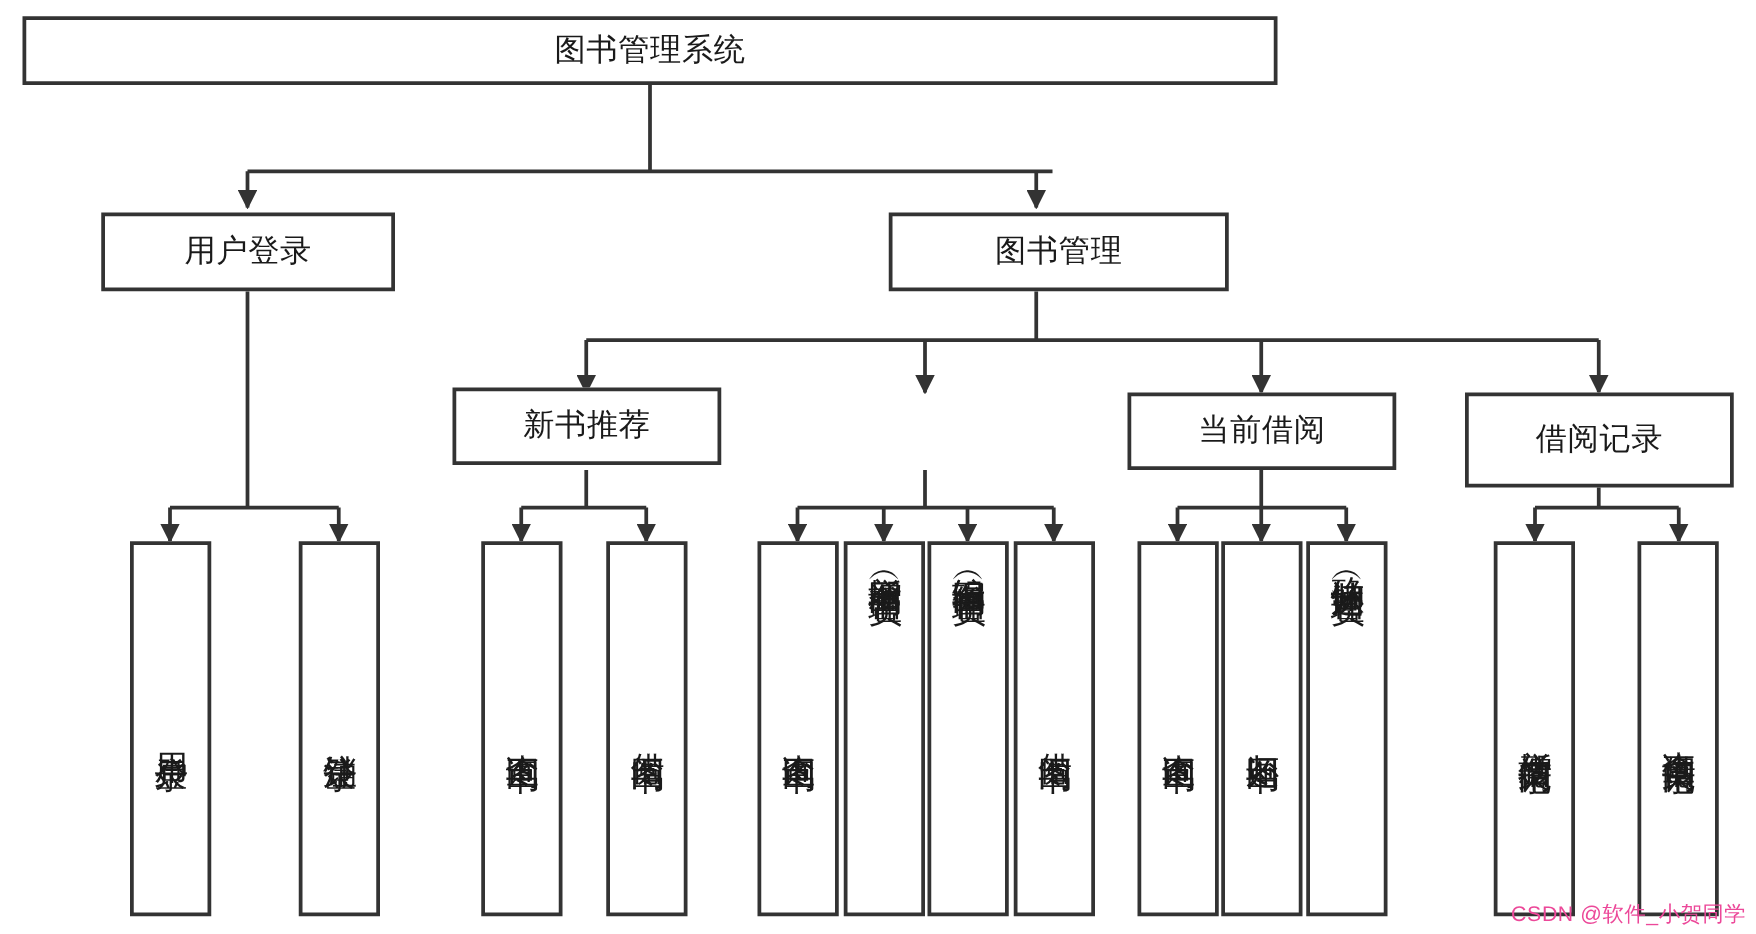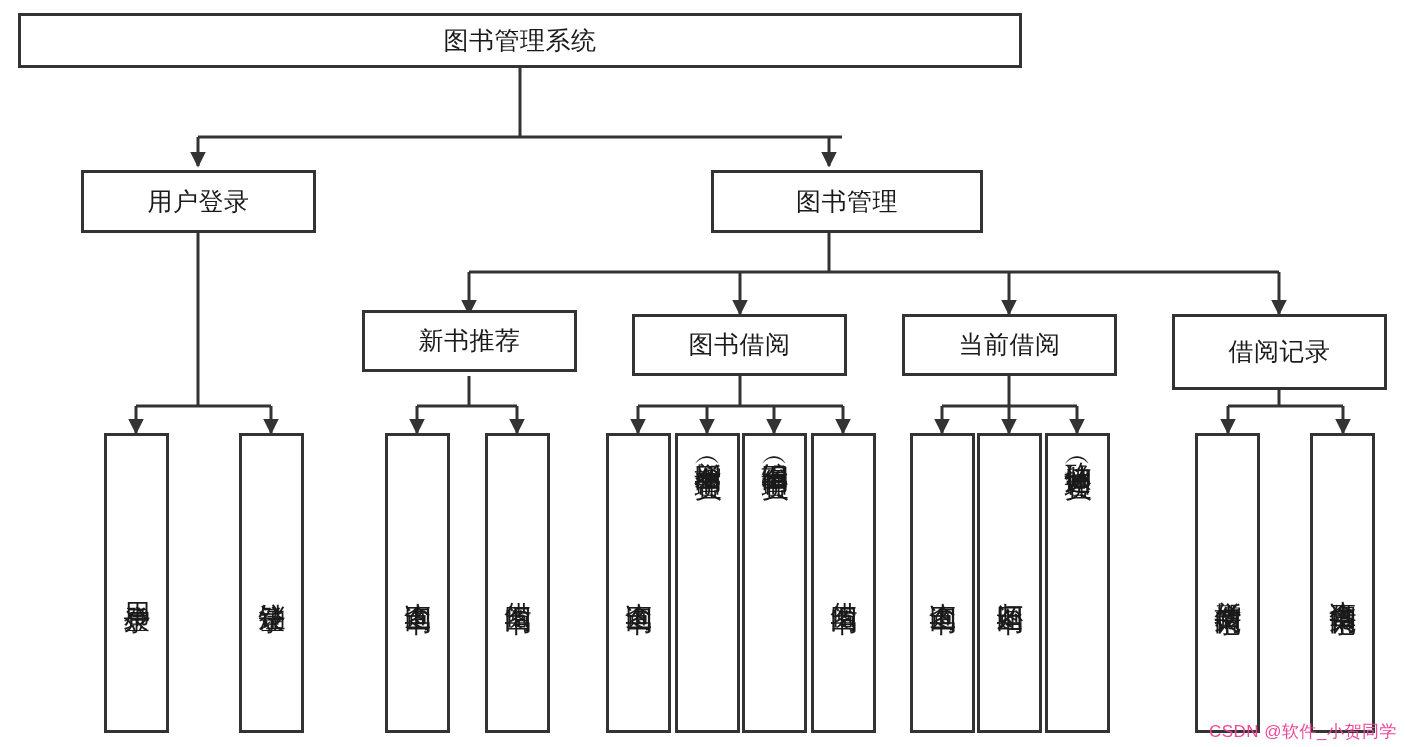--- a/index.html
+++ b/index.html
@@ -140,23 +140,20 @@
   <div class="node horizontal" style="left:81px; top:170px; width:235px; height:63px;">
     <span class="node-label">用户登录</span>
   </div>
   <div class="node horizontal" style="left:711px; top:170px; width:272px; height:63px;">
     <span class="node-label">图书管理</span>
   </div>
 
   <div class="node horizontal" style="left:362px; top:310px; width:215px; height:62px;">
     <span class="node-label">新书推荐</span>
   </div>
-  <div class="node horizontal" style="left:632px; top:314px; width:215px; height:62px;">
-    <span class="node-label">图书借阅</span>
-  </div>
   <div class="node horizontal" style="left:902px; top:314px; width:215px; height:62px;">
     <span class="node-label">当前借阅</span>
   </div>
   <div class="node horizontal" style="left:1172px; top:314px; width:215px; height:76px;">
     <span class="node-label">借阅记录</span>
   </div>
 
   <div class="node vertical centered" style="left:104px; top:433px; width:65px; height:300px;">
     <span class="node-label">用户登录</span>
   </div>

